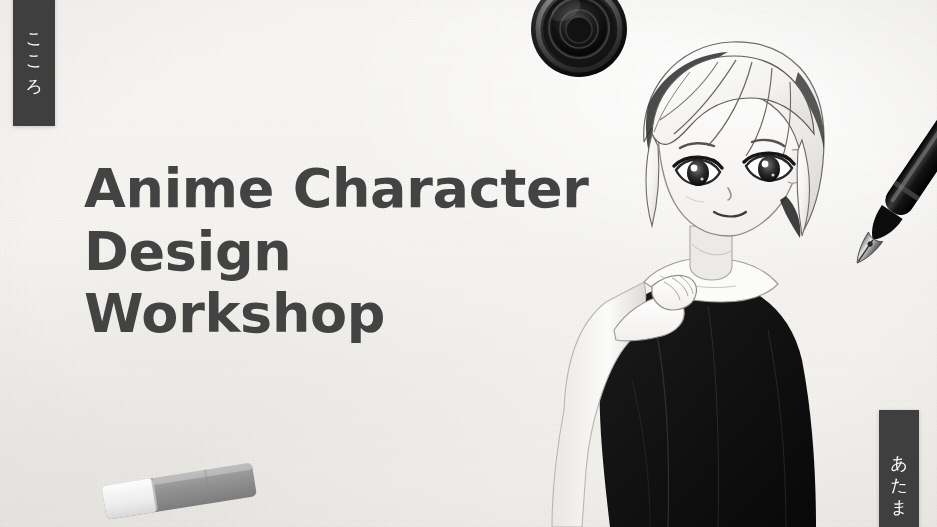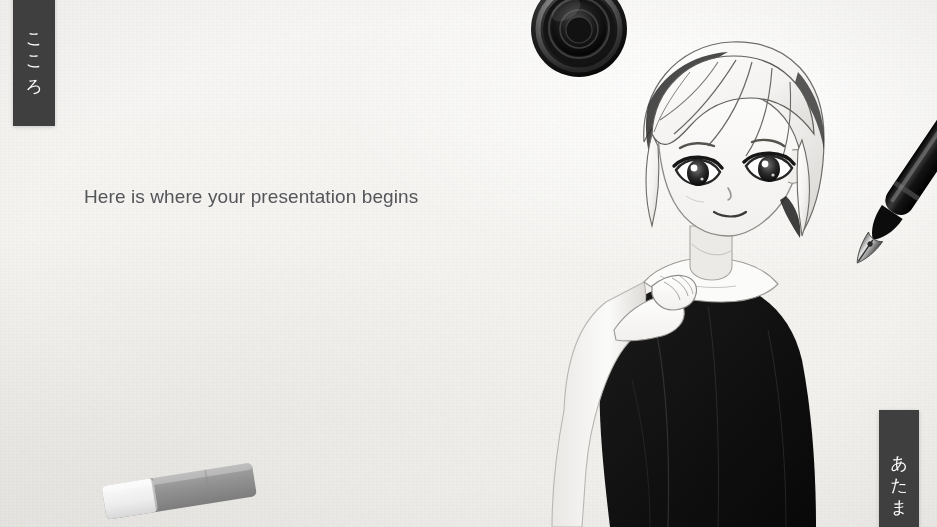--- a/index.html
+++ b/index.html
@@ -303,19 +303,19 @@
         <rect x="6" y="16" width="152" height="34" rx="5" fill="url(#eraserGray)"></rect>
         <rect x="6" y="16" width="52" height="34" rx="5" fill="url(#eraserWhite)"></rect>
         <rect x="6" y="16" width="152" height="7" rx="4" fill="#ffffff" opacity="0.28"></rect>
         <rect x="56" y="16" width="2" height="34" fill="#8d8d8d" opacity="0.5"></rect>
         <rect x="110" y="16" width="2" height="34" fill="#8a8a8a" opacity="0.35"></rect>
       </g>
     </svg>
   </div>
 
   <div class="text-block">
-    <p class="slide-subtitle">Here is where your presentation begins</p>
+    <h1 class="slide-title">Anime Character Design Workshop</h1>
   </div>
 
   <div class="tab" id="tab-kokoro">こころ</div>
   <div class="tab" id="tab-atama">あたま</div>
 
 </div>
 
 </body></html>

